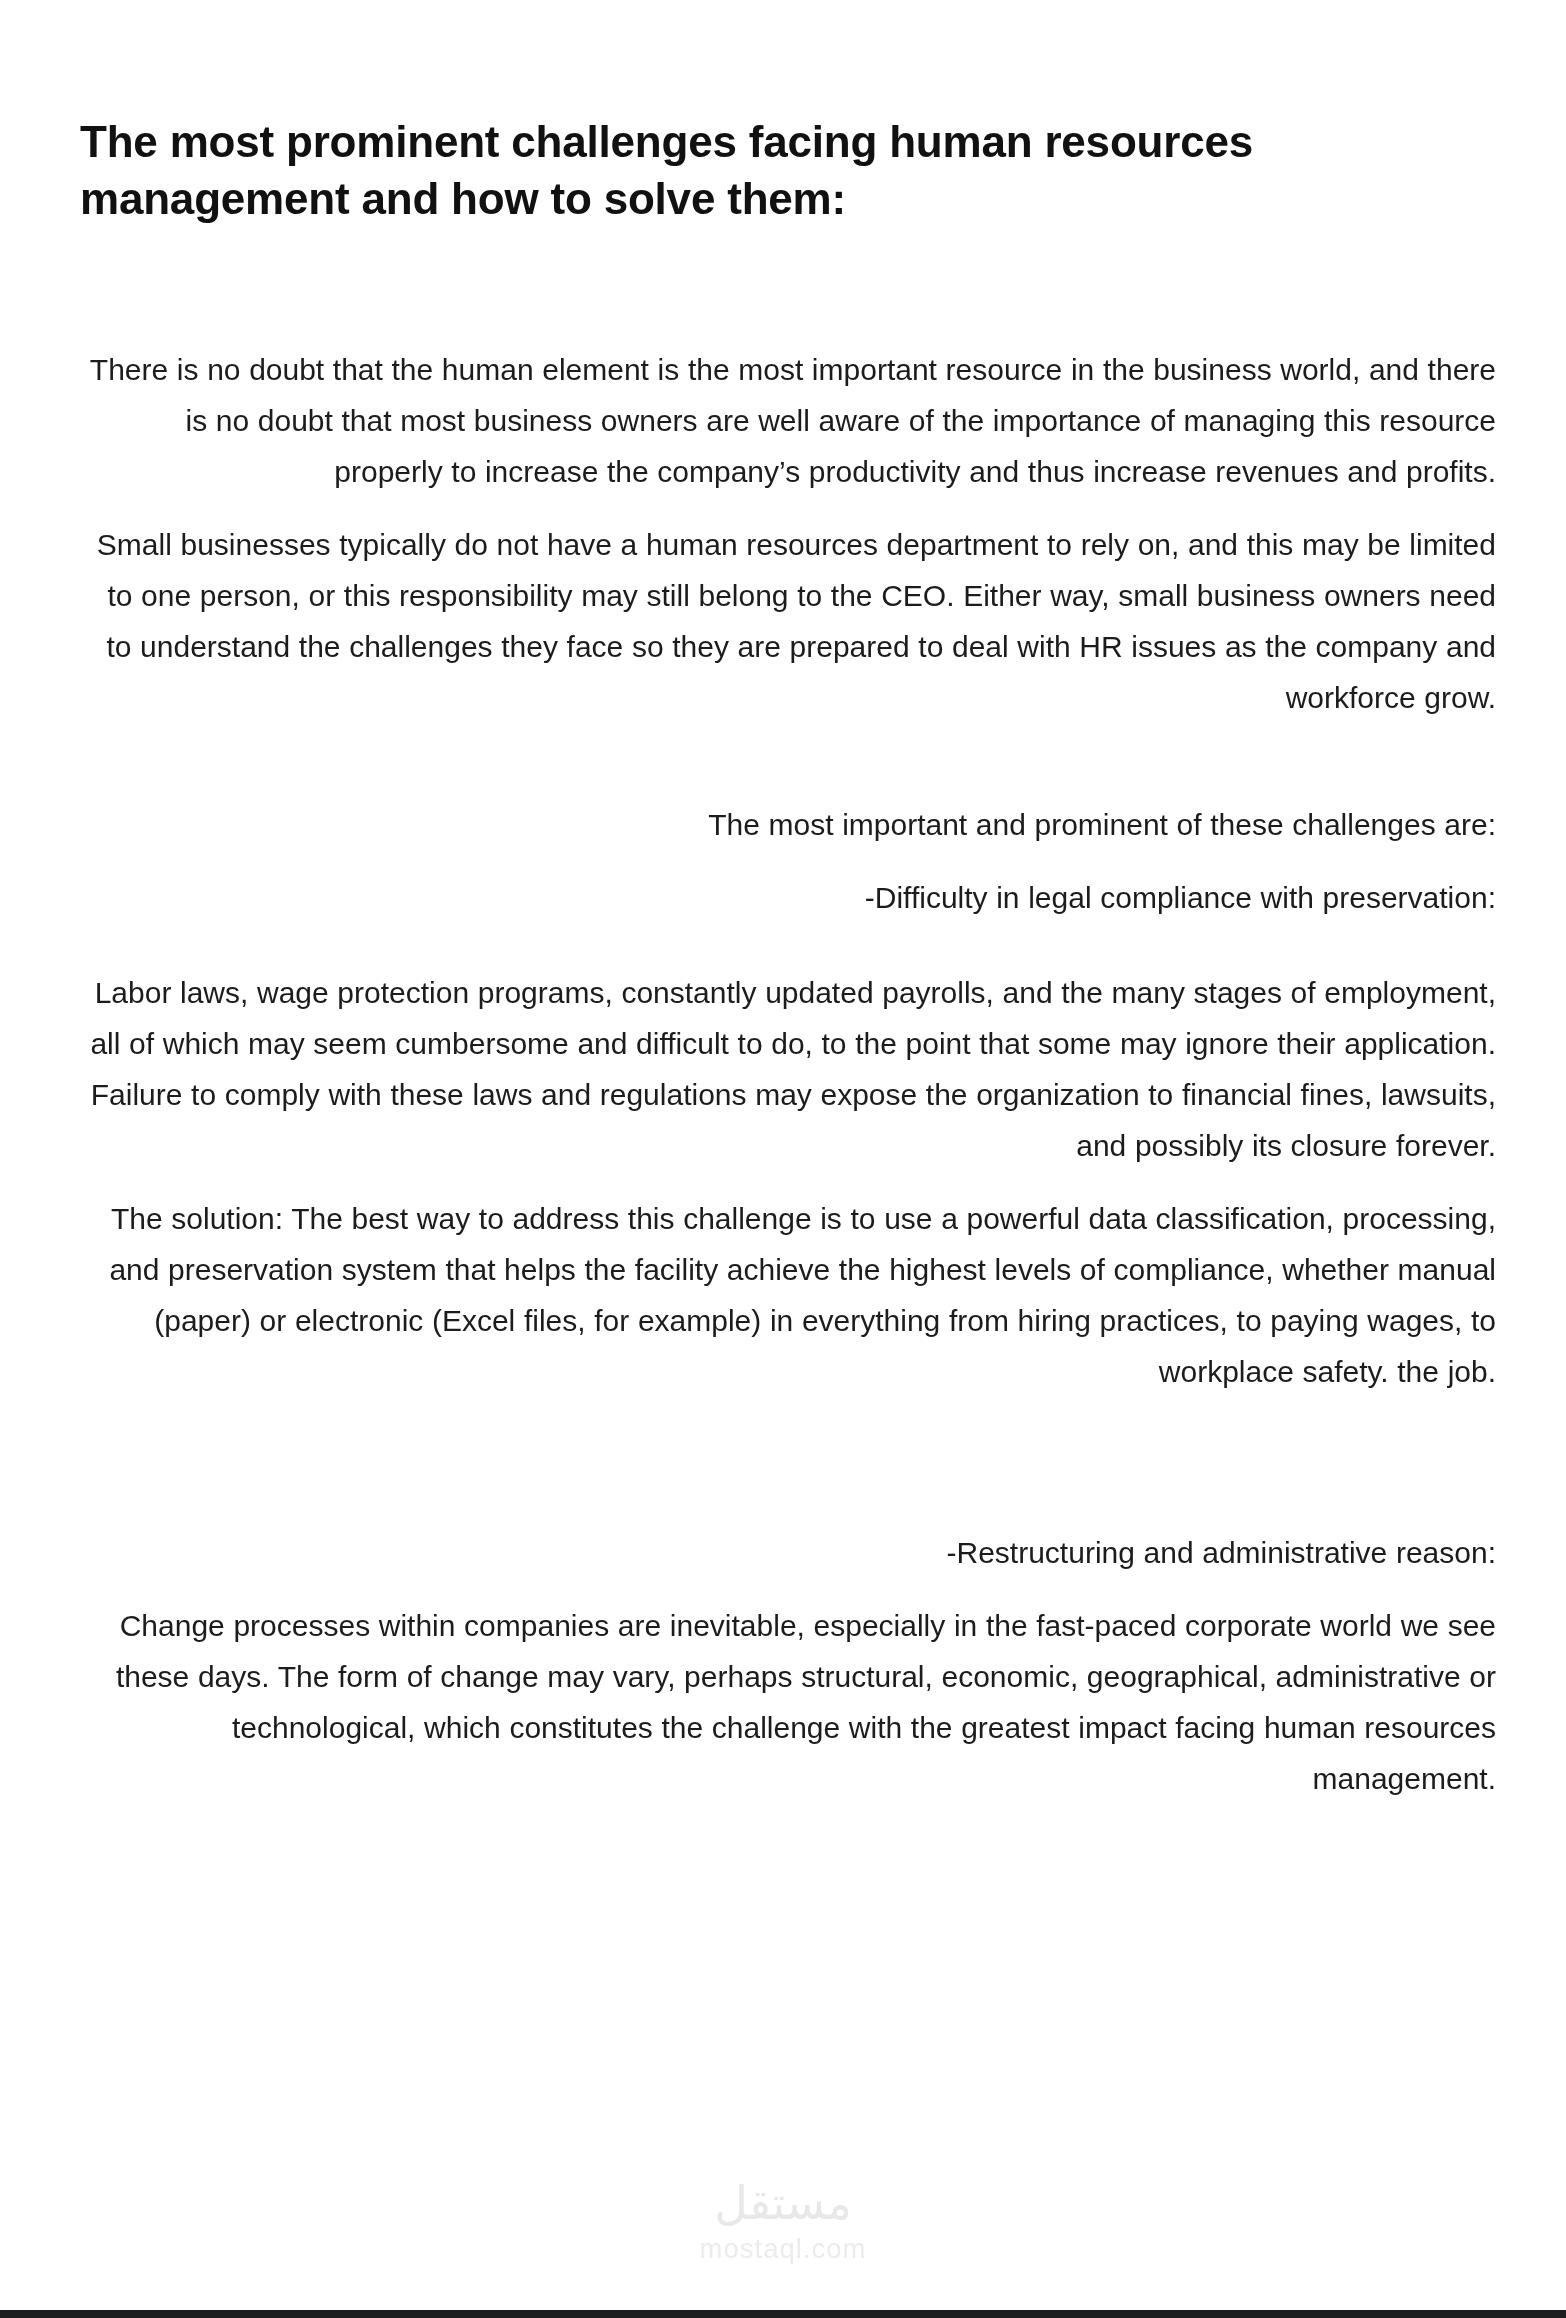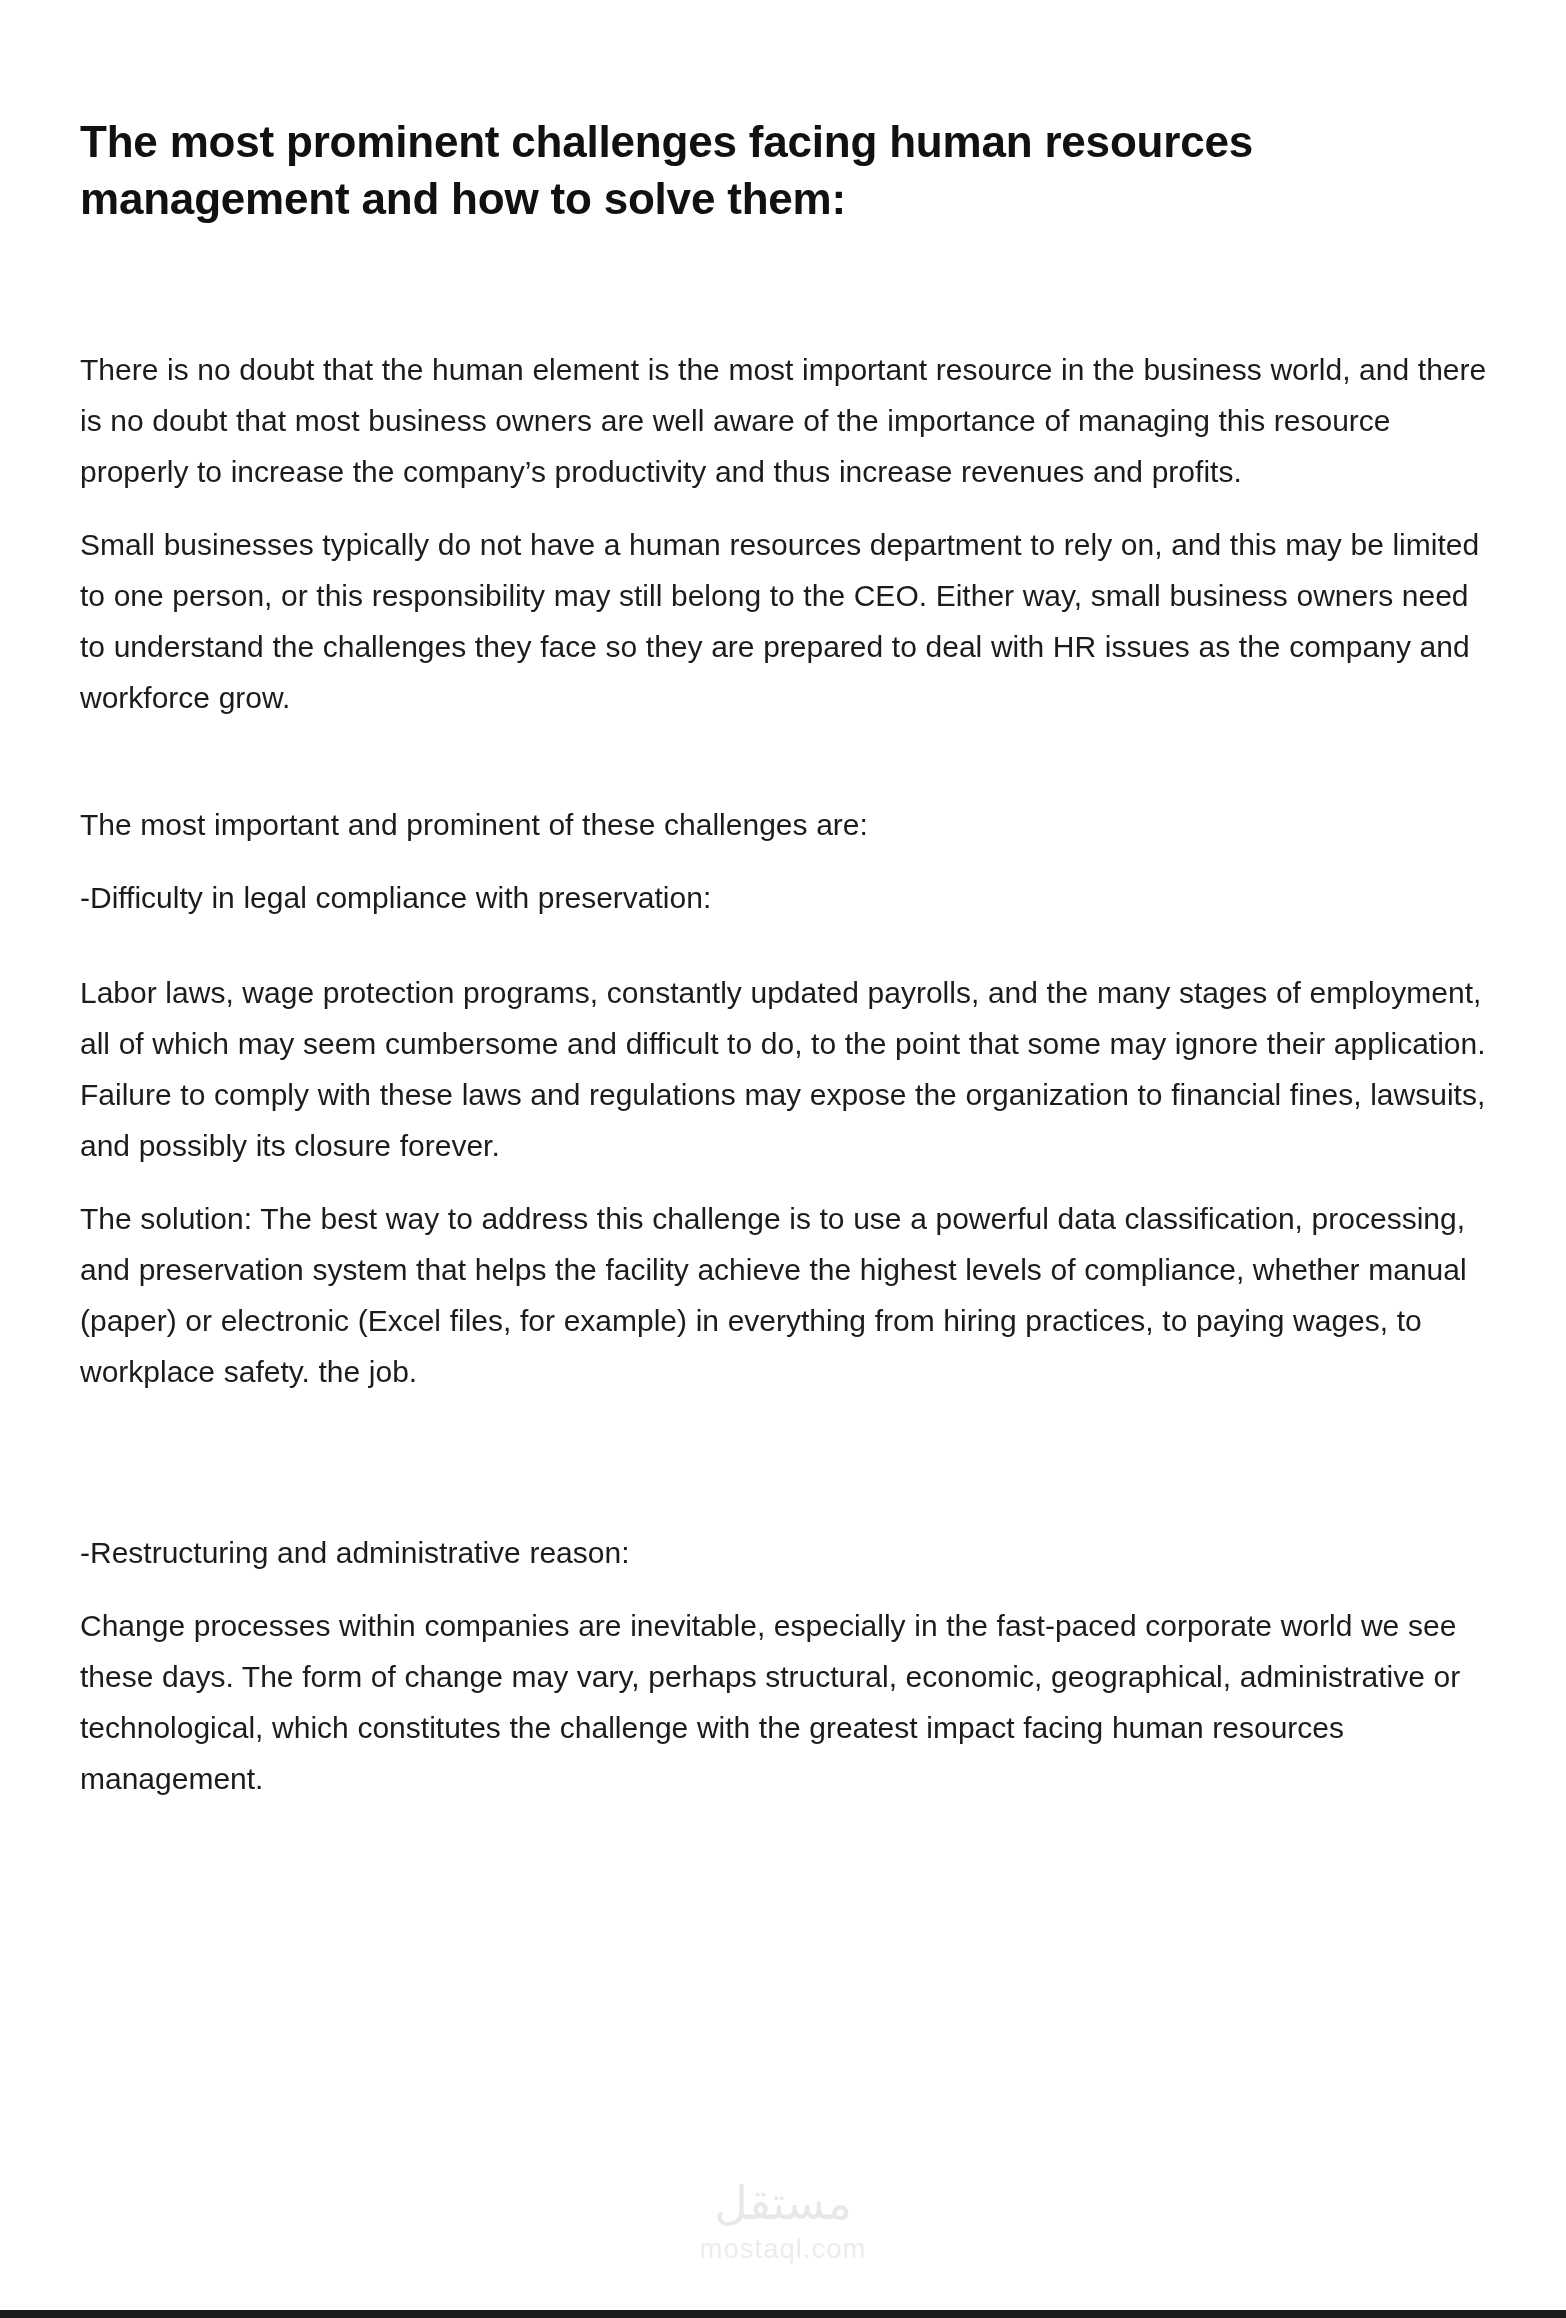--- a/index.html
+++ b/index.html
@@ -40,20 +40,21 @@
     width: 1339px;
   }
   .para {
     font-size: 30px;
     line-height: 51px;
     color: #1c1c1c;
     margin: 0;
     padding: 0;
     width: 1416px;
     word-spacing: 0.3px;
+    text-align: right;
   }
   .gap-xl { height: 117px; }
   .gap-para { height: 22px; }
   .gap-block { height: 76px; }
   .gap-section { height: 130px; }
 
   .watermark {
     position: absolute;
     left: 0;
     right: 0;

